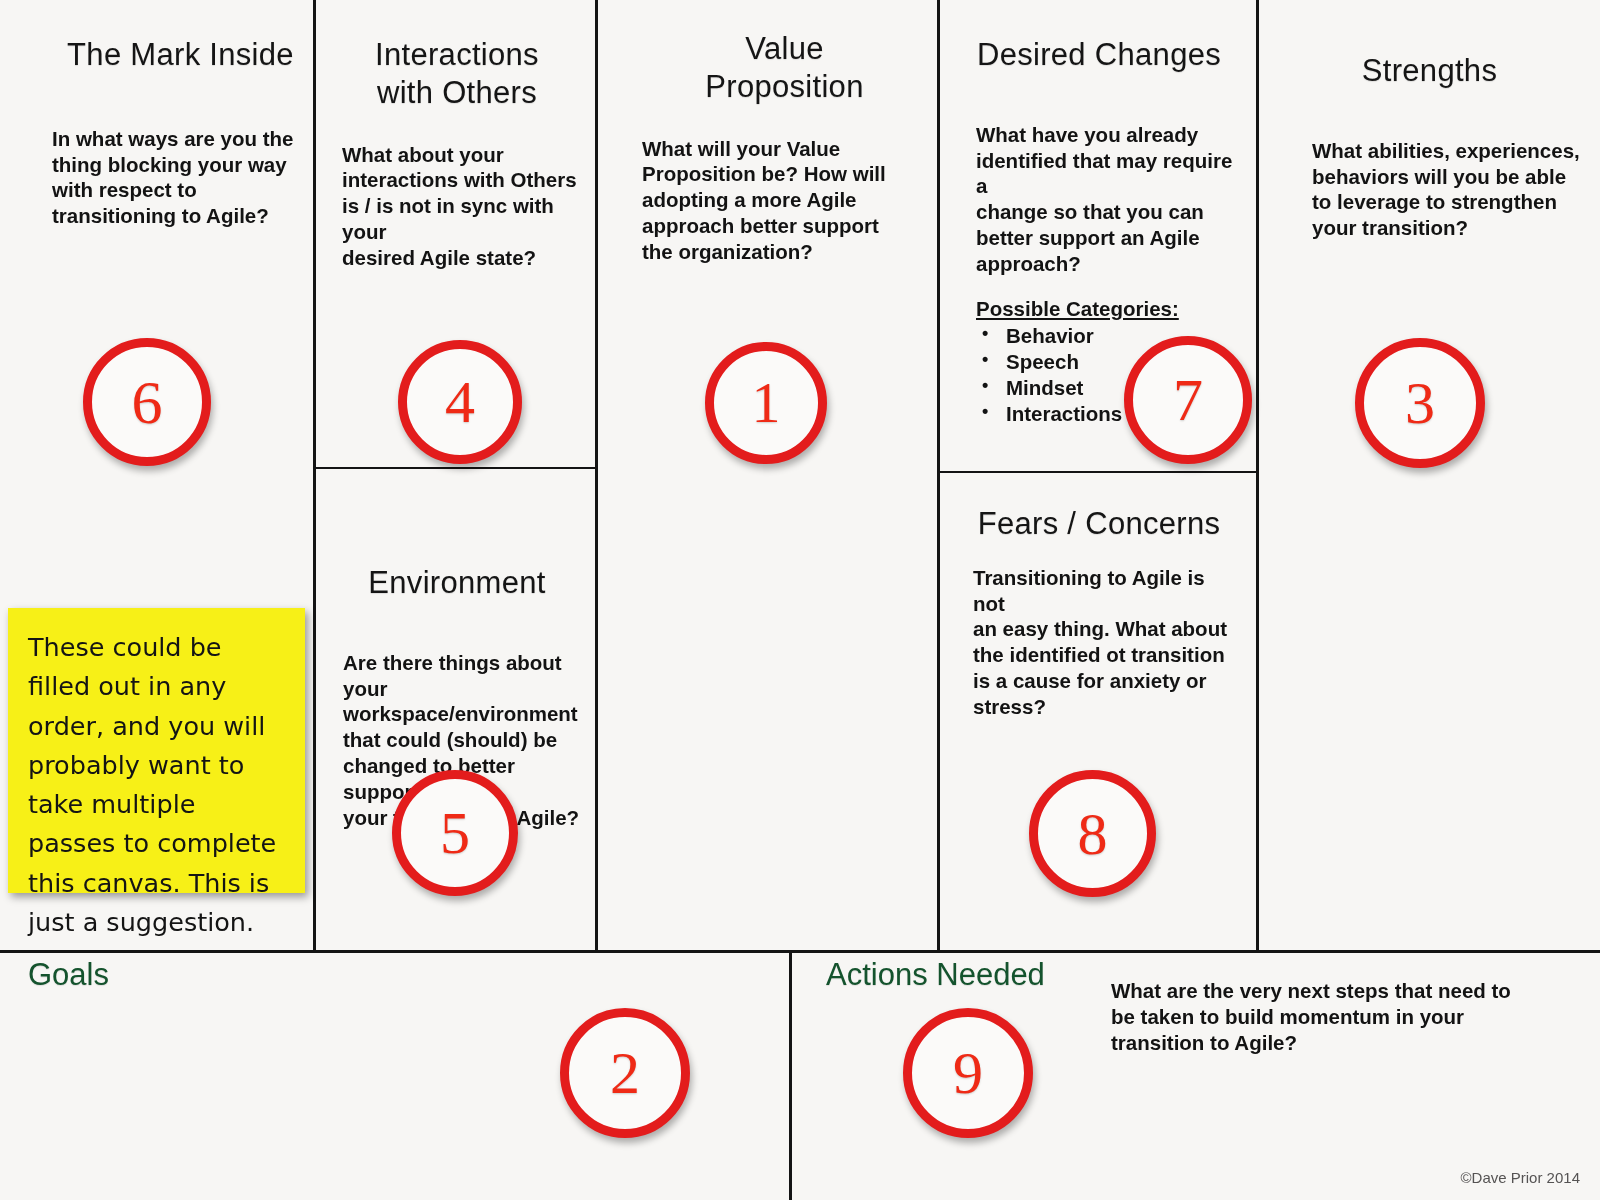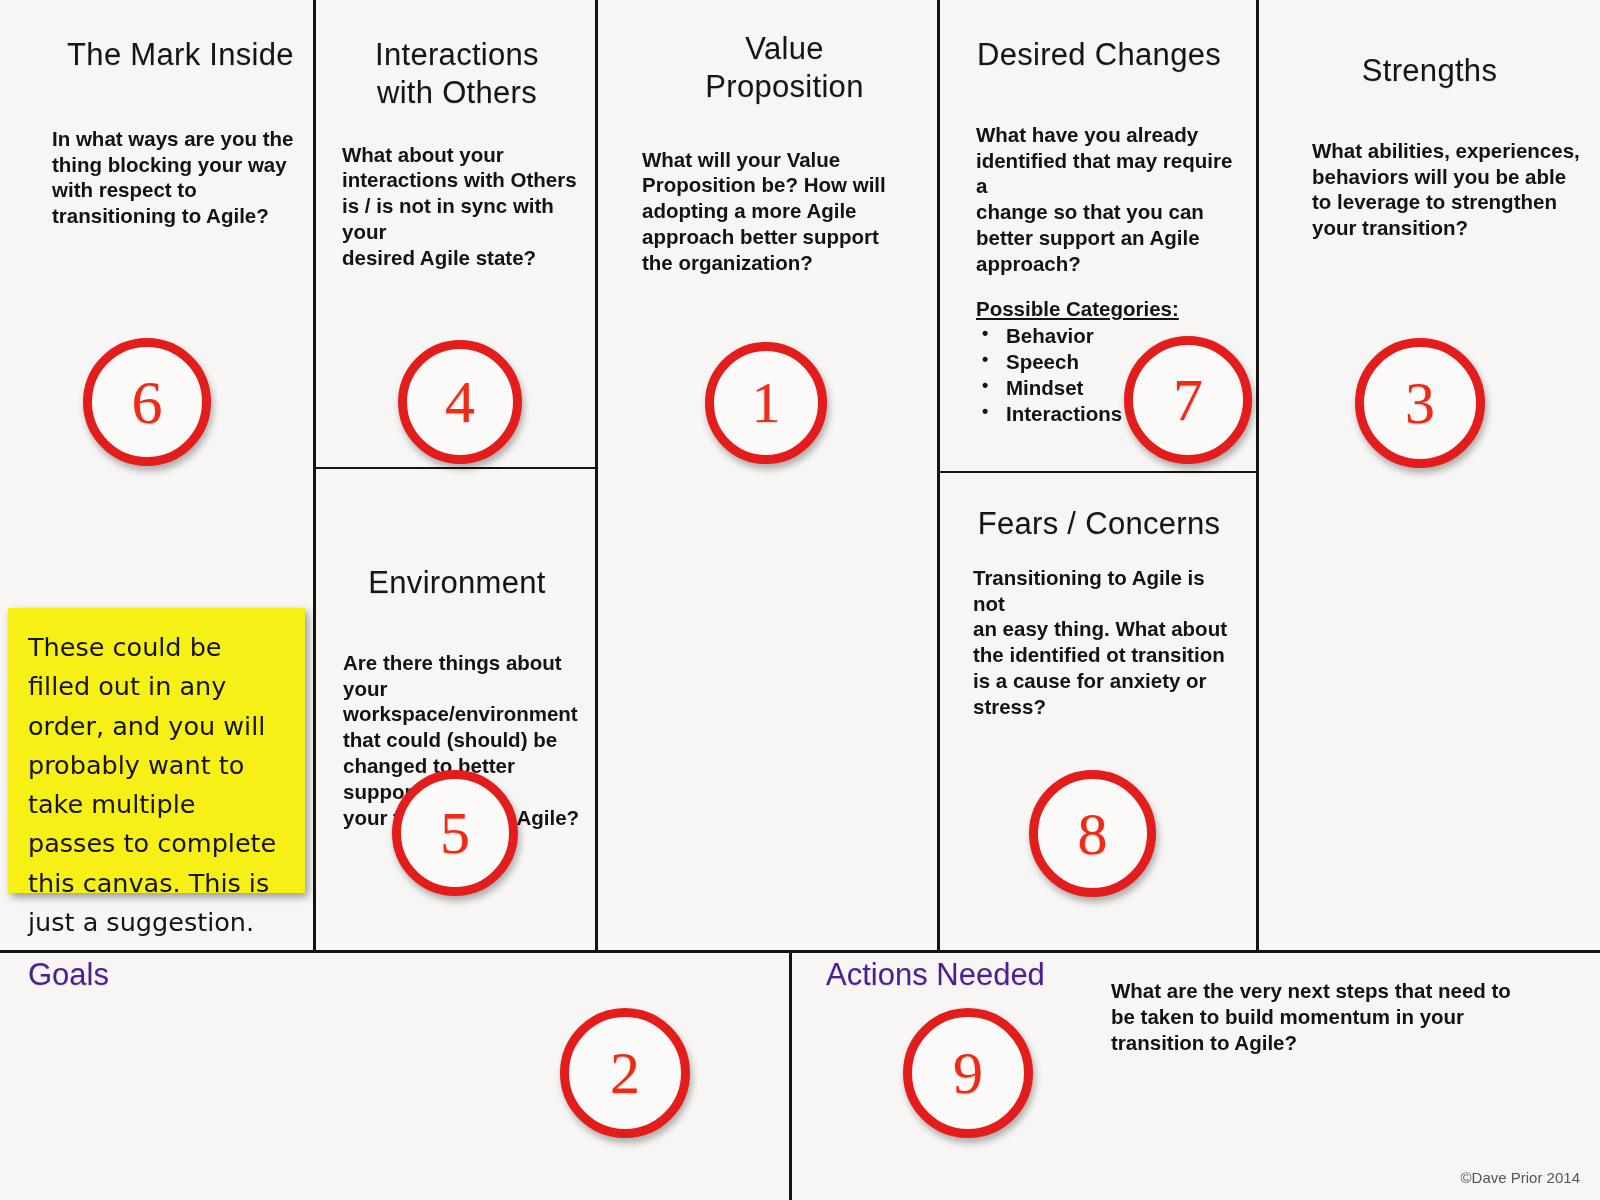--- a/index.html
+++ b/index.html
@@ -112,21 +112,21 @@
     line-height: 1.54;
     color: #141414;
     font-weight: 400;
     font-family: "DejaVu Sans", sans-serif;
   }
 
   
   .row-title {
     position: absolute;
     font-size: 31px;
-    color: #4c1d95;
+    color: #14532d;
     text-shadow: 0 1px 1px rgba(0,0,0,0.10);
   }
   .row-body {
     position: absolute;
     font-size: 20.5px;
     line-height: 1.28;
     font-weight: 600;
     color: #131313;
     white-space: pre-line;
   }
@@ -187,21 +187,21 @@
 changed to better support
 your transition to Agile?</div>
   </div>
   <div class="num-circle" style="left:392px; top:770px; width:126px; height:126px;">
     <span style="font-size:60px;">5</span>
   </div>
 
   <div class="panel" style="left:598px; top:30px; width:339px;">
     <div class="panel-title" style="white-space:pre-line;padding-left:34px;">Value
 Proposition</div>
-    <div class="panel-body" style="margin:41px 0 0 44px; width:262px;">What will your Value
+    <div class="panel-body" style="margin:30px 0 0 44px; width:262px;">What will your Value
 Proposition be? How will
 adopting a more Agile
 approach better support
 the organization?</div>
   </div>
   <div class="num-circle" style="left:705px; top:342px; width:122px; height:122px;">
     <span style="font-size:58px;">1</span>
   </div>
 
   <div class="panel" style="left:940px; top:36px; width:318px;">

